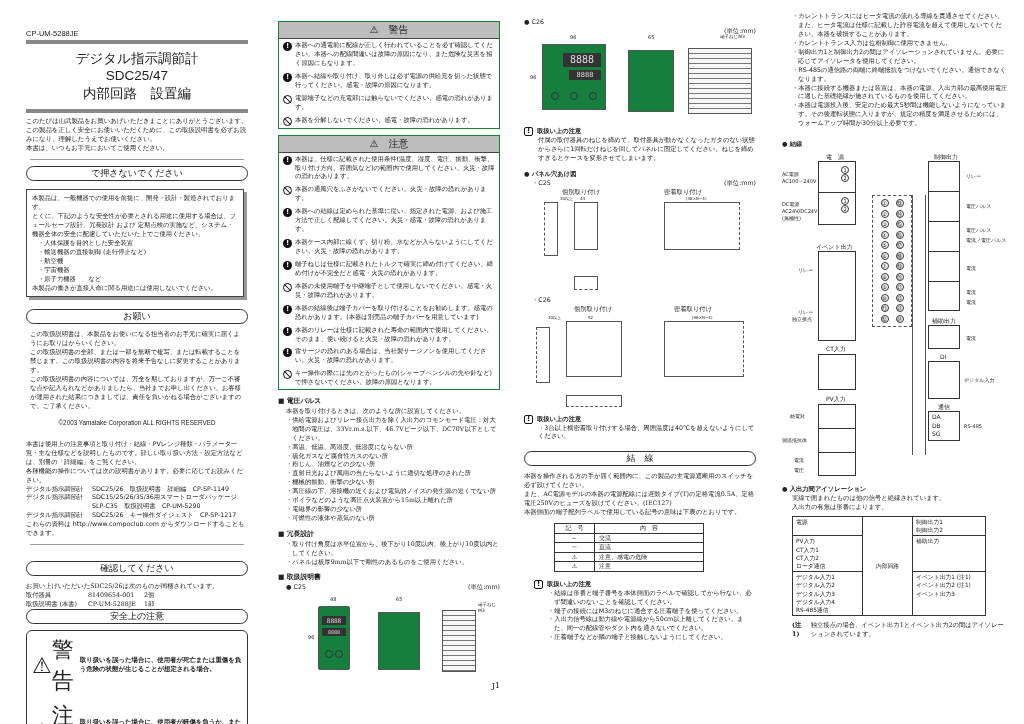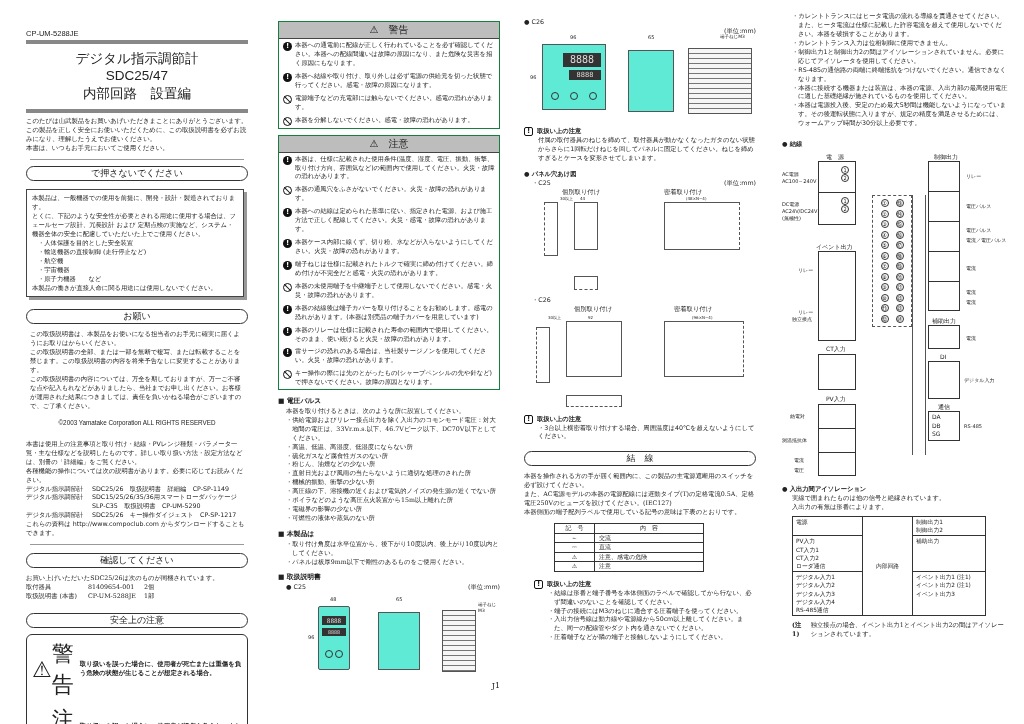--- a/index.html
+++ b/index.html
@@ -25,21 +25,21 @@
 .must{background:#111;color:#fff}
 .prohib{border:1.2px solid #111;position:relative}
 .prohib::after{content:"";position:absolute;left:3px;top:-1px;width:1.2px;height:9px;background:#111;transform:rotate(-45deg)}
 .sec{font-weight:bold;margin-top:7px;font-size:6.8px}
 .sec::before{content:"■ ";}
 .indent{margin-left:8px}
 .dash li{list-style:none;padding-left:6px;text-indent:-6px}
 .bullet{font-weight:bold;margin-top:4px}
 .bullet::before{content:"● ";}
 .note-icon{display:inline-block;width:9px;height:9px;border:1px solid #111;border-radius:2px;font-size:7px;line-height:7px;text-align:center;font-weight:bold;margin-right:4px}
-.diagram{border:0.8px solid #555;background:#5eead4;position:relative}
+.diagram{border:0.8px solid #555;background:#15803d;position:relative}
 table{border-collapse:collapse}
 .sym td,.sym th{border:1px solid #333;padding:0 4px;font-weight:normal;font-size:6px;height:9px}
 .iso td{border:1px solid #333;vertical-align:top;padding:1px 3px;font-size:5.8px}
 .term{display:inline-block;width:8px;height:8px;border:0.8px solid #333;border-radius:50%;font-size:5px;line-height:7px;text-align:center}
 </style>
 </head>
 <body>
 
 <div class="col c1">
   <div class="docno">CP-UM-5288JE</div>
@@ -96,36 +96,36 @@
         <span>SLP-C35　取扱説明書　CP-UM-5290</span>
       </div>
     <div style="display:flex">
         <span style="width:66px">デジタル指示調節計</span>
         <span>SDC25/26　キー操作ダイジェスト　CP-SP-1217</span>
       </div>
     <div>これらの資料は http://www.compoclub.com からダウンロードすることもできます。</div>
   </div>
   <div style="height:1px;background:#999;margin:6px 4px"></div>
 
-  <div class="pill" style="margin-top:8px">確認してください</div>
+  <div class="pill" style="margin-top:16px">確認してください</div>
   <div class="serif" style="margin-top:6px">
     <div>お買い上げいただいたSDC25/26は次のものが同梱されています。</div>
     <div style="display:flex">
         <span style="width:62px">取付器具</span>
         <span style="width:56px">81409654-001</span>
         <span>2個</span>
       </div>
     <div style="display:flex">
         <span style="width:62px">取扱説明書 (本書)</span>
         <span style="width:56px">CP-UM-5288JE</span>
         <span>1部</span>
       </div>
   </div>
 
-  <div class="pill" style="margin-top:12px">安全上の注意</div>
+  <div class="pill" style="">安全上の注意</div>
   <div style="border:1.2px solid #333;border-radius:6px;margin-top:6px;padding:3px 5px">
     <div style="display:flex;align-items:center;gap:6px">
       <span style="font-size:22px;display:flex;align-items:center;width:62px">
           <span>⚠</span>
           <span>警告</span>
         </span>
       <span style="font-weight:bold;font-size:6.4px">取り扱いを誤った場合に、使用者が死亡または重傷を負う危険の状態が生じることが想定される場合。</span>
     </div>
     <div style="display:flex;align-items:center;gap:6px;margin-top:4px">
       <span style="font-size:22px;display:flex;align-items:center;width:62px">
@@ -212,21 +212,21 @@
       <li>・硫化ガスなど腐食性ガスのない所</li>
       <li>・粉じん、油煙などの少ない所</li>
       <li>・直射日光および風雨の当たらないように適切な処理のされた所</li>
       <li>・機械的振動、衝撃の少ない所</li>
       <li>・高圧線の下、溶接機の近くおよび電気的ノイズの発生源の近くでない所</li>
       <li>・ボイラなどのような高圧点火装置から15m以上離れた所</li>
       <li>・電磁界の影響の少ない所</li>
       <li>・可燃性の液体や蒸気のない所</li>
     </ul>
   </div>
-  <div class="sec">本製品は</div>
+  <div class="sec">冗長設計</div>
   <ul class="dash indent serif">
     <li>・取り付け角度は水平位置から、後下がり10度以内、後上がり10度以内としてください。</li>
     <li>・パネルは板厚9mm以下で剛性のあるものをご使用ください。</li>
   </ul>
   <div class="sec">取扱説明書</div>
   <div style="display:flex;justify-content:space-between;margin-left:8px">
     <span class="bullet" style="font-weight:normal;margin-top:0">C25</span>
     <span>(単位:mm)</span>
   </div>
   <div style="position:relative;height:82px;margin-top:2px">

